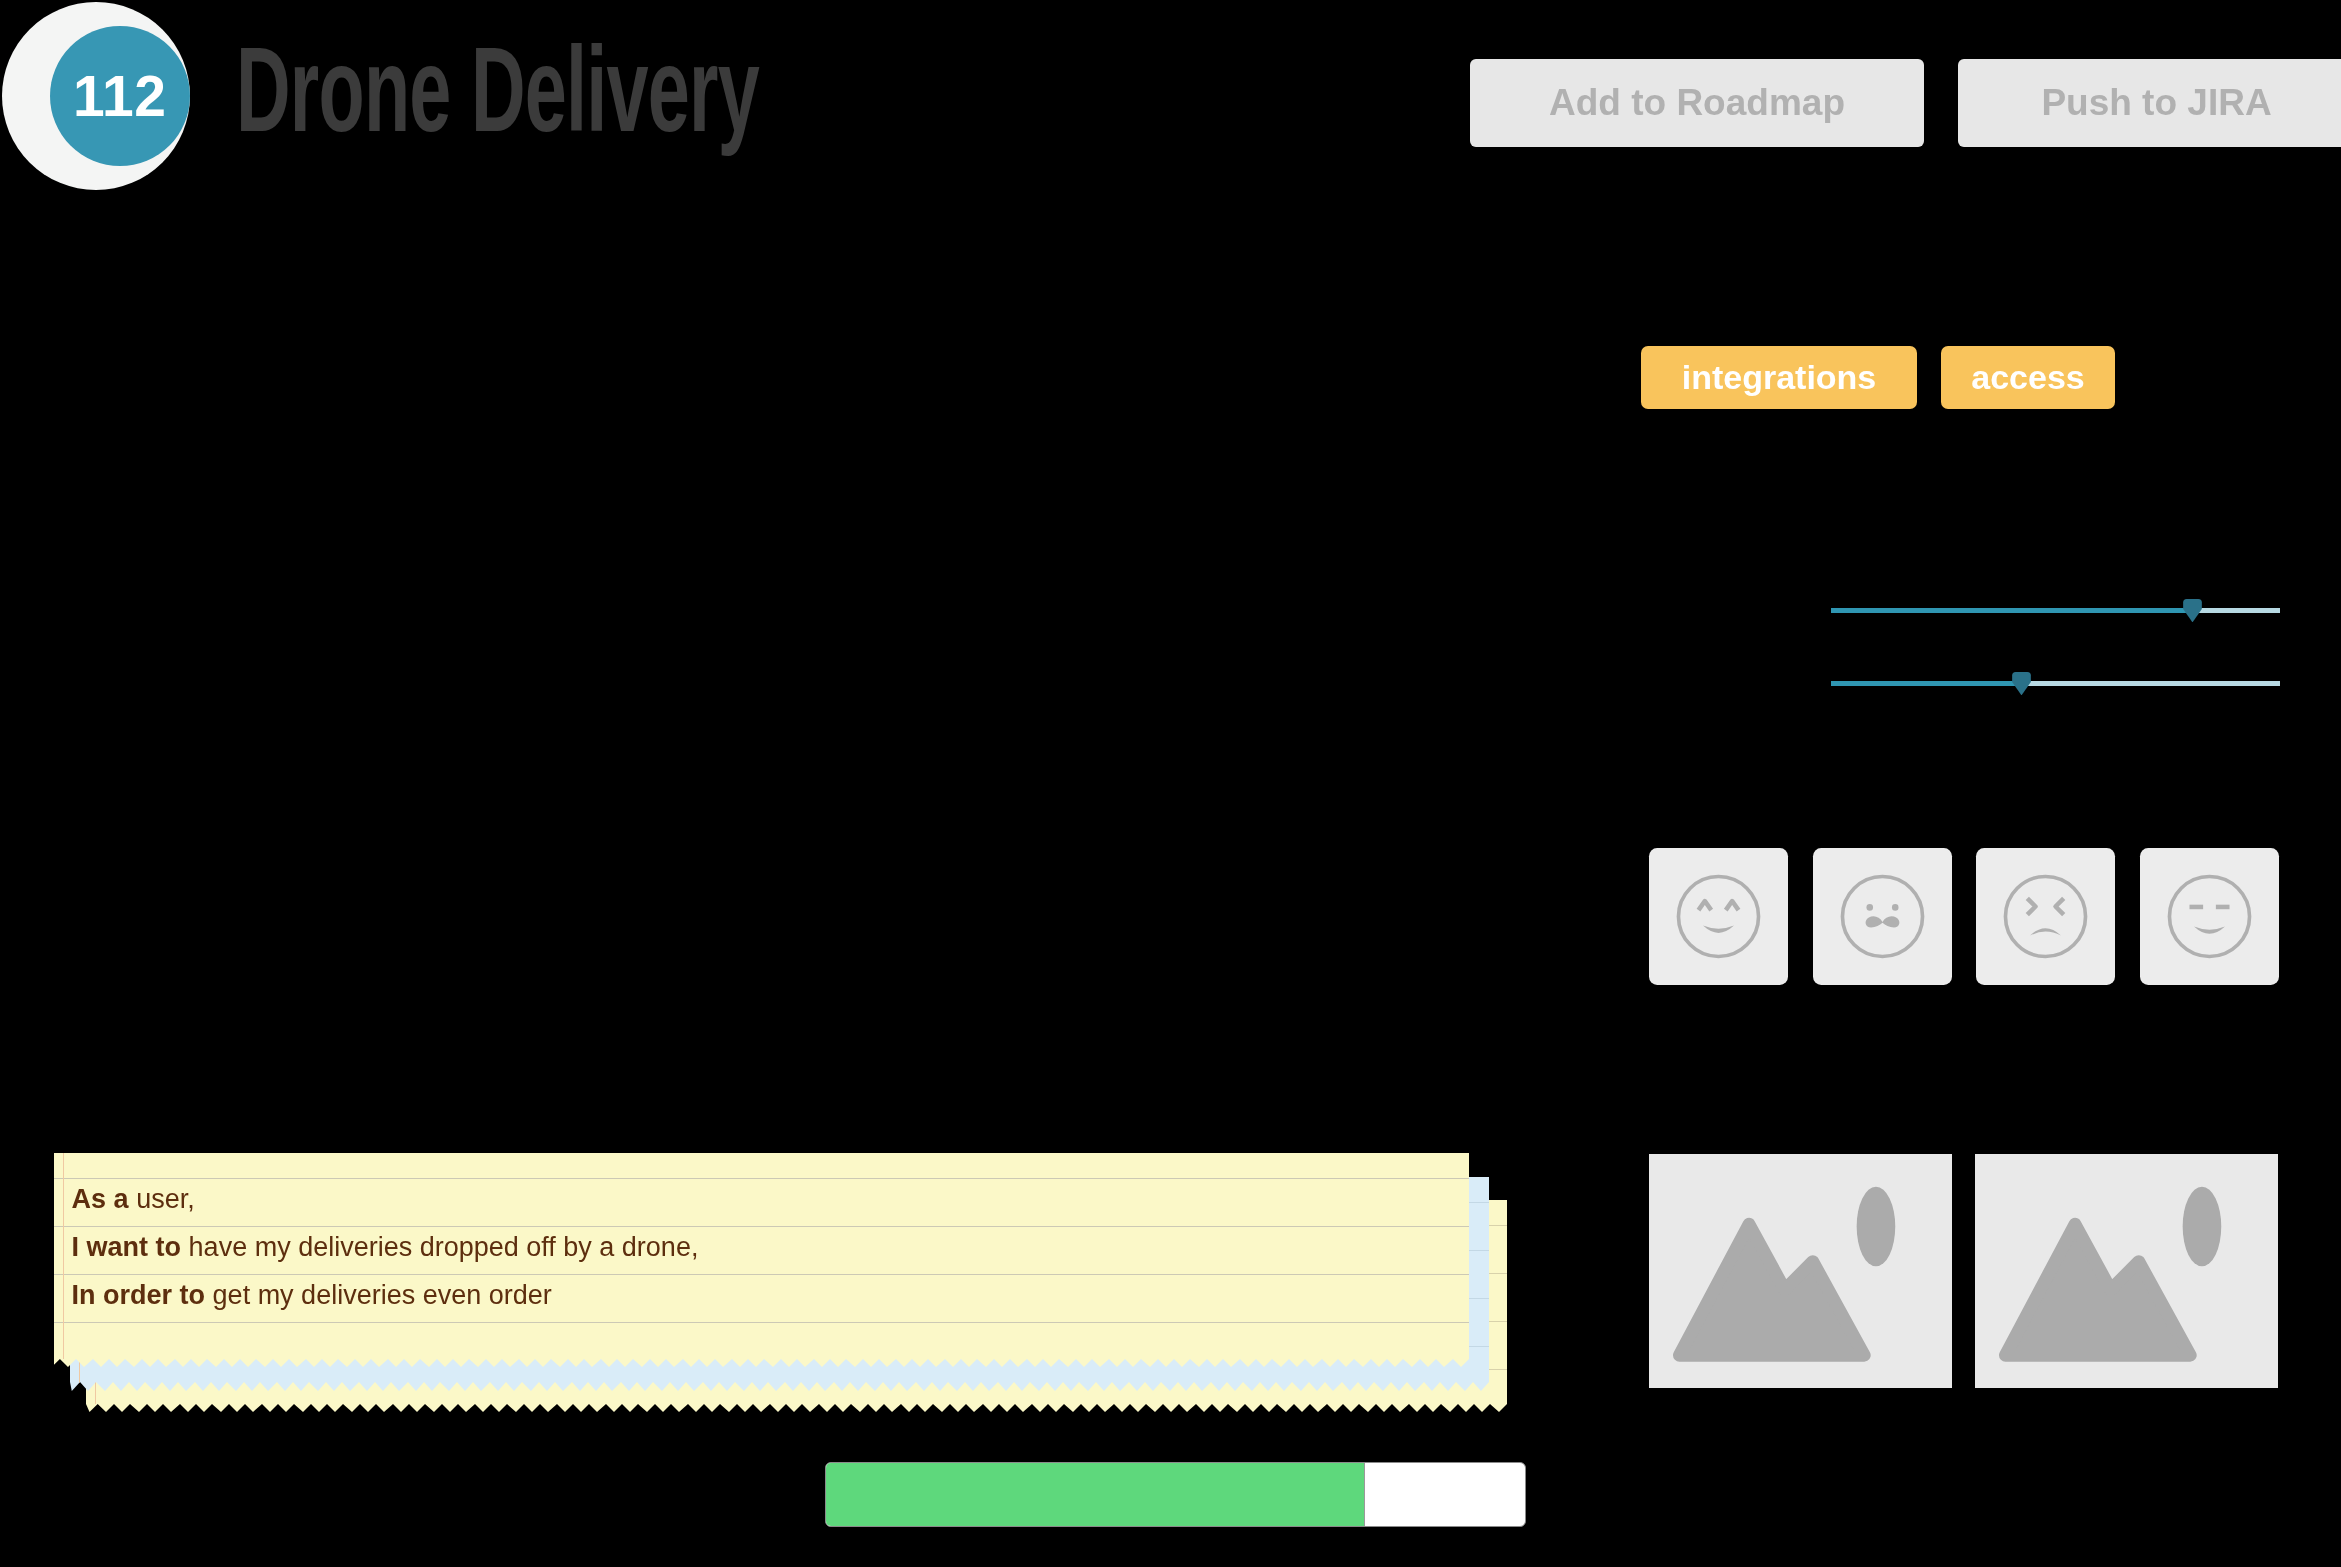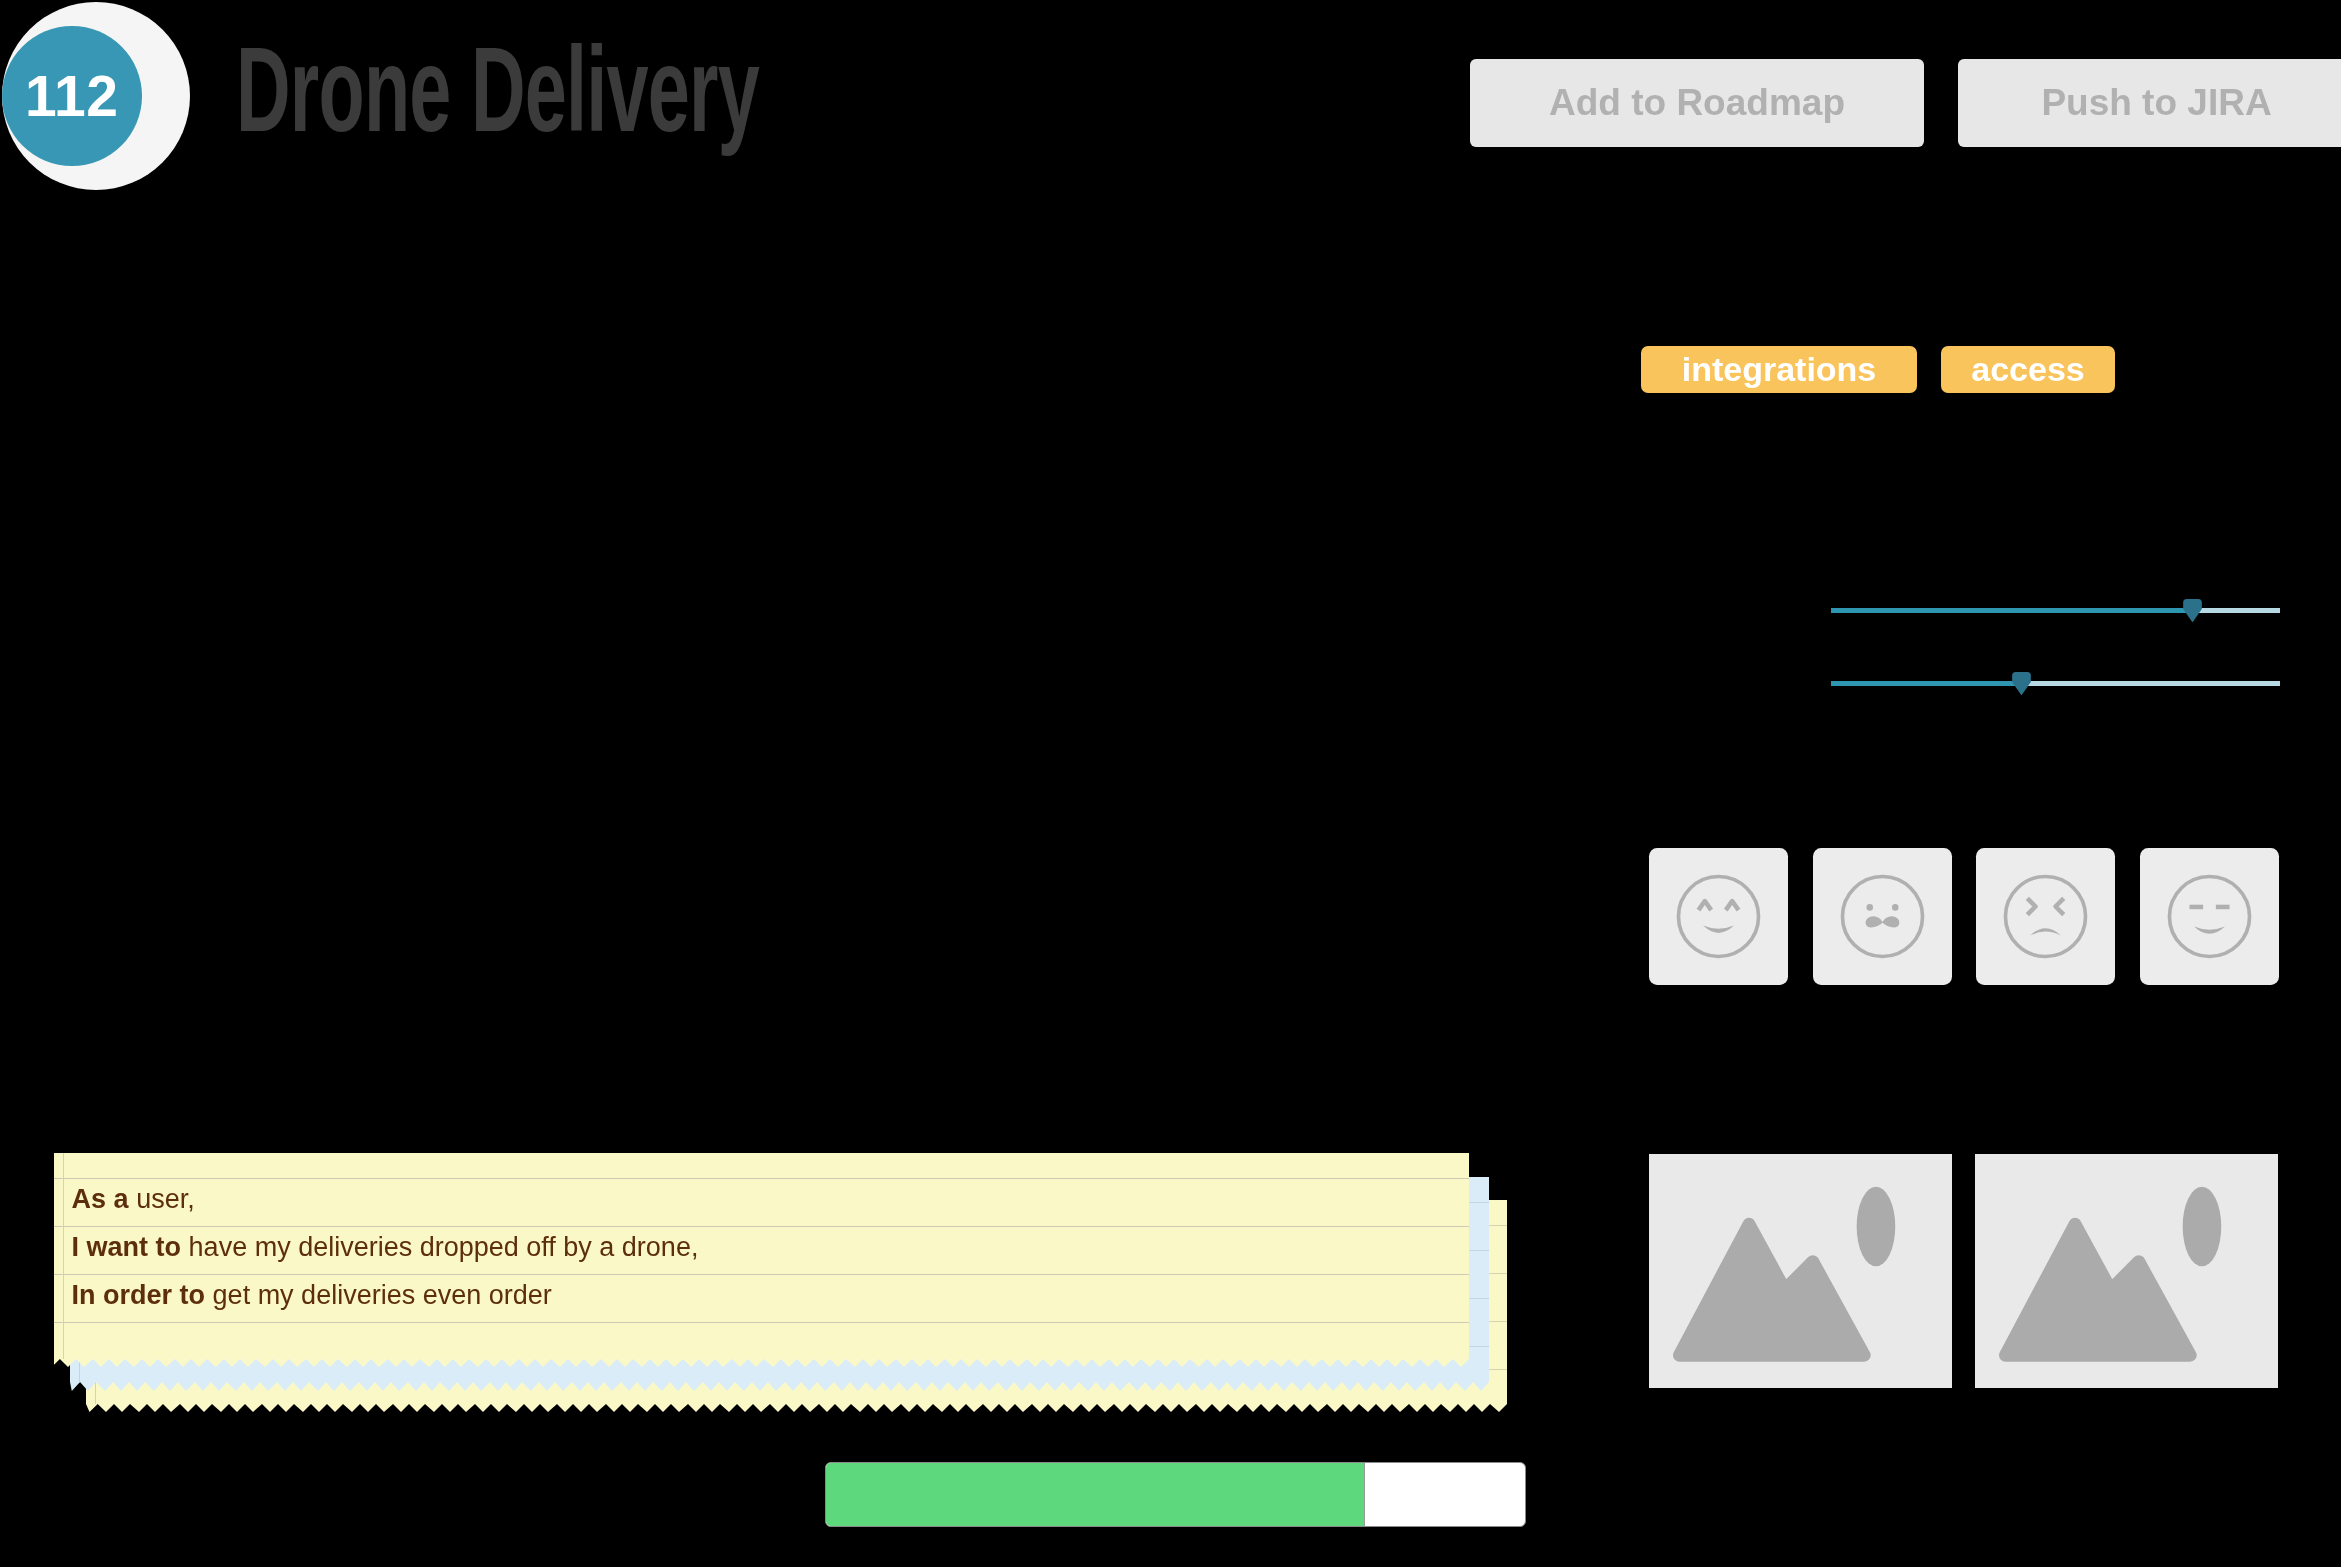--- a/index.html
+++ b/index.html
@@ -7,21 +7,21 @@
     position:relative;
     width:2342px;height:1567px;
     font-family:"Liberation Sans", sans-serif;
     overflow:hidden;
   }
   .abs{position:absolute;}
 
   
   .badge-ring{
     left:1.8px;top:1.8px;width:188px;height:188px;border-radius:50%;
-    background:#f4f5f4;display:flex;align-items:center;justify-content:flex-start;
+    background:#f4f5f4;display:flex;align-items:center;justify-content:flex-end;
   }
   .badge-inner{
     width:140px;height:140px;border-radius:50%;background:#3797b4;
     display:flex;align-items:center;justify-content:center;
     color:#fff;font-size:57px;font-weight:700;letter-spacing:0.6px;
   }
   .page-title{
     left:236px;top:29px;
     font-size:120px;font-weight:700;color:#3b3b3b;line-height:1;
     transform:scaleX(0.63);transform-origin:left top;white-space:nowrap;
@@ -30,21 +30,21 @@
   .hdr-btn{
     top:59px;height:88px;background:#e7e7e7;border-radius:5.9px;border:none;
     display:flex;align-items:center;justify-content:center;
     color:#b1b1b1;font-weight:700;font-size:37px;font-family:inherit;cursor:pointer;margin-left:40px;
   }
   .btn-roadmap{left:1430px;width:454px;}
   .btn-jira{left:1918px;width:397px;}
 
   
   .tag{
-    top:346px;height:47px;border-radius:7px;background:#f9c45c;
+    top:346px;height:63px;border-radius:7px;background:#f9c45c;
     display:flex;align-items:center;justify-content:center;
     color:#fff;font-weight:700;font-size:34px;cursor:pointer;
   }
   .tag-integrations{left:1641px;width:276px;}
   .tag-access{left:1941px;width:174px;}
 
   
   .slider{left:1831px;width:449px;height:4.7px;background:#b7d9e3;cursor:pointer;}
   .slider .fill{position:absolute;left:0;top:0;height:100%;background:#2f96b2;}
   .slider .handle{position:absolute;top:-9.4px;width:19px;height:23.4px;cursor:grab;}

